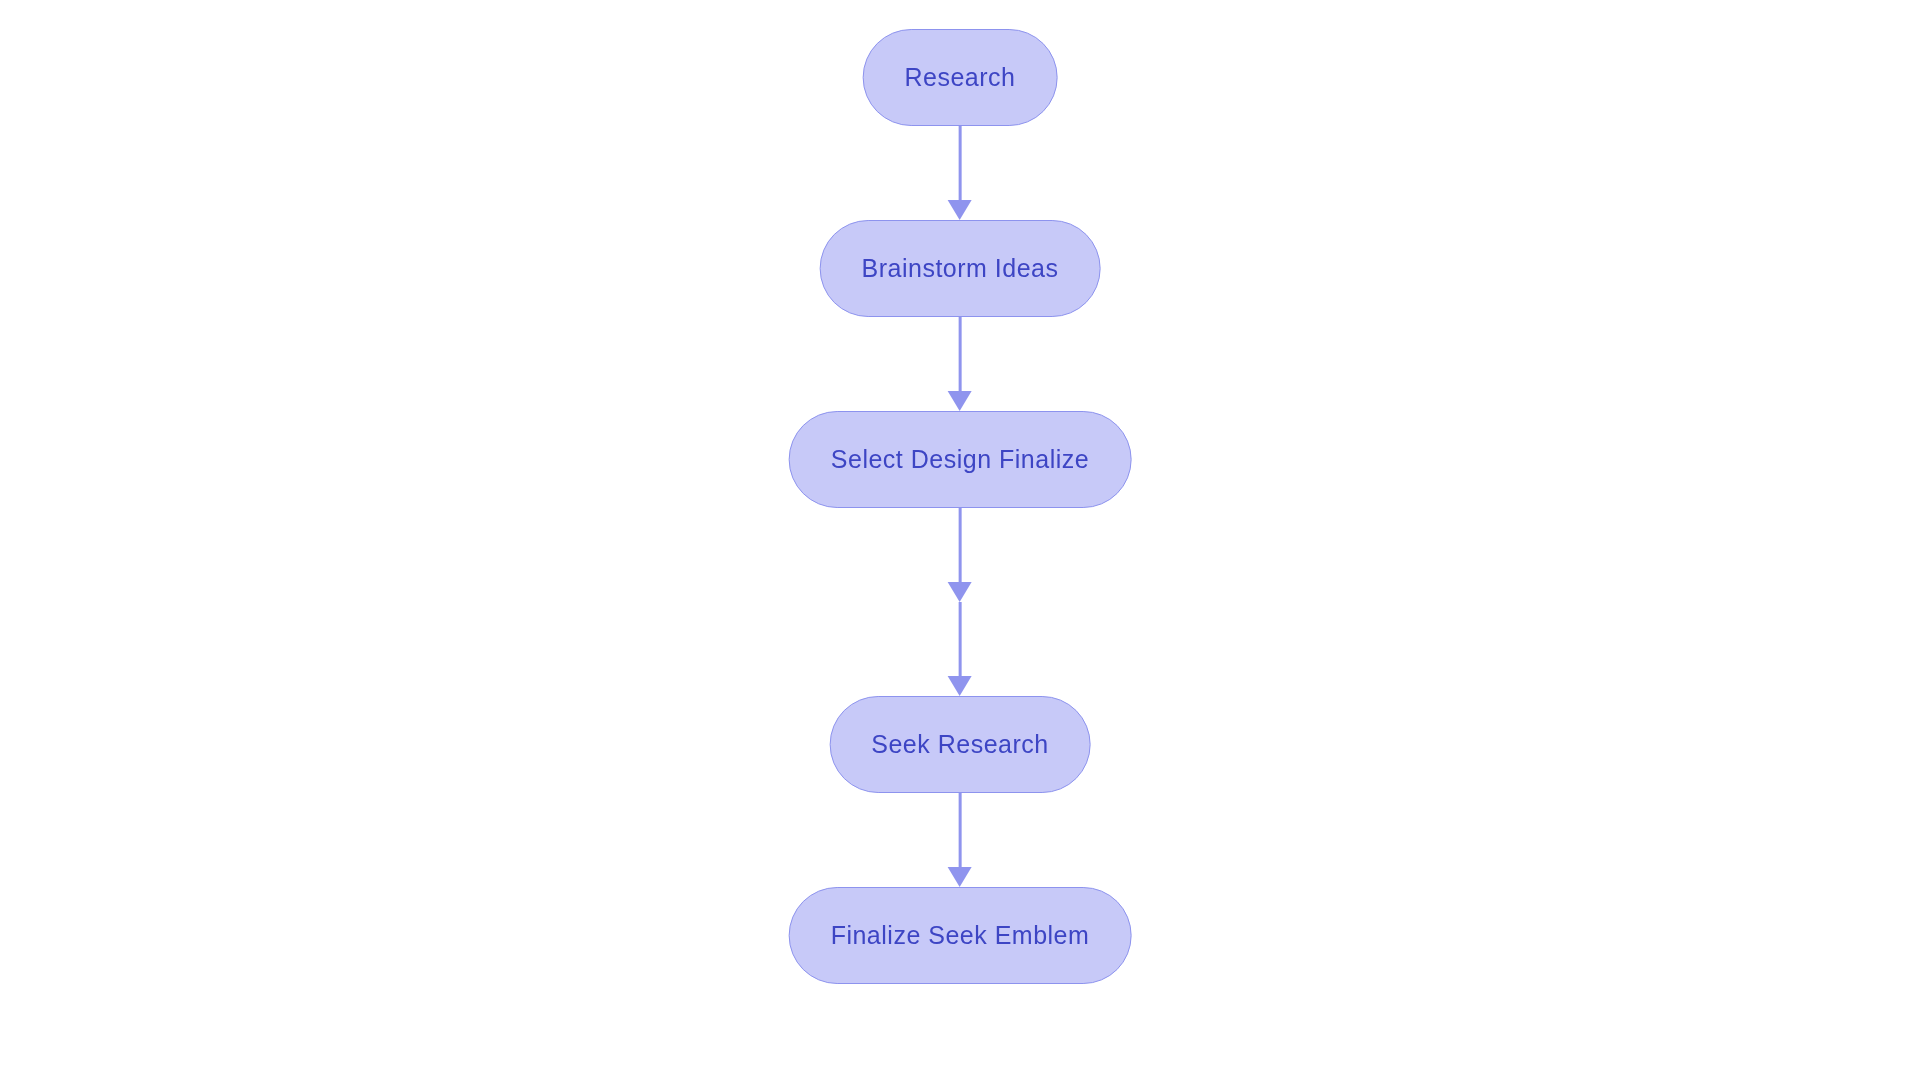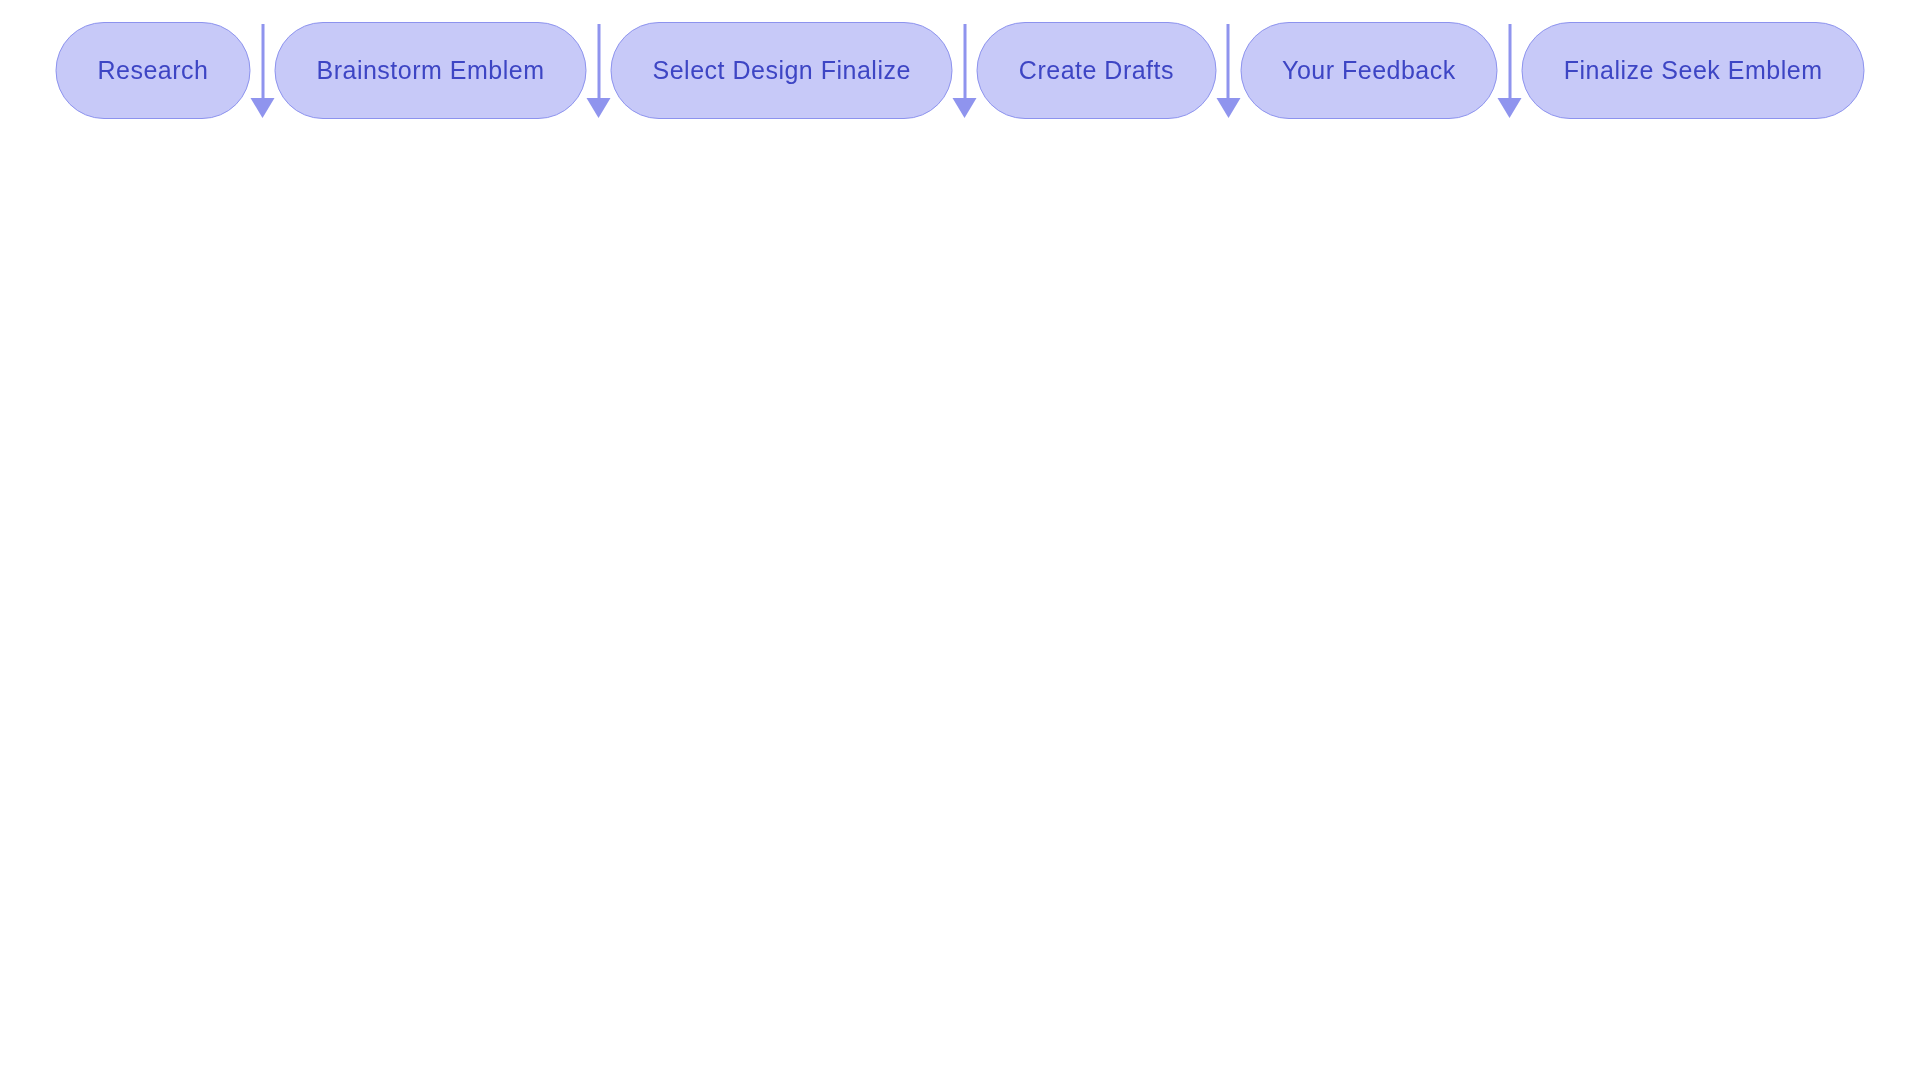--- a/index.html
+++ b/index.html
@@ -15,23 +15,23 @@
     height: 1083px;
     background: var(--bg);
     overflow: hidden;
     font-family: "Liberation Sans", sans-serif;
   }
   .flowchart {
     position: absolute;
     left: 50%;
     top: 0;
     transform: translateX(-50%);
-    padding-top: 22px;
+    padding-top: 29px;
     display: flex;
-    flex-direction: row;
+    flex-direction: column;
     align-items: center;
   }
   .node {
     height: 97px;
     padding: 0 41px;
     display: flex;
     align-items: center;
     justify-content: center;
     background: var(--node-fill);
     border: 1.5px solid var(--node-border);
@@ -65,42 +65,41 @@
 
 <div class="flowchart">
 
   <div class="node">Research</div>
 
   <div class="connector">
     <div class="line"></div>
     <div class="arrowhead"></div>
   </div>
 
-  <div class="node">Brainstorm Emblem</div>
+  <div class="node">Brainstorm Ideas</div>
 
   <div class="connector">
     <div class="line"></div>
     <div class="arrowhead"></div>
   </div>
 
   <div class="node">Select Design Finalize</div>
 
   <div class="connector">
     <div class="line"></div>
     <div class="arrowhead"></div>
   </div>
 
-  <div class="node">Create Drafts</div>
 
   <div class="connector">
     <div class="line"></div>
     <div class="arrowhead"></div>
   </div>
 
-  <div class="node">Your Feedback</div>
+  <div class="node">Seek Research</div>
 
   <div class="connector">
     <div class="line"></div>
     <div class="arrowhead"></div>
   </div>
 
   <div class="node">Finalize Seek Emblem</div>
 
 </div>
 

